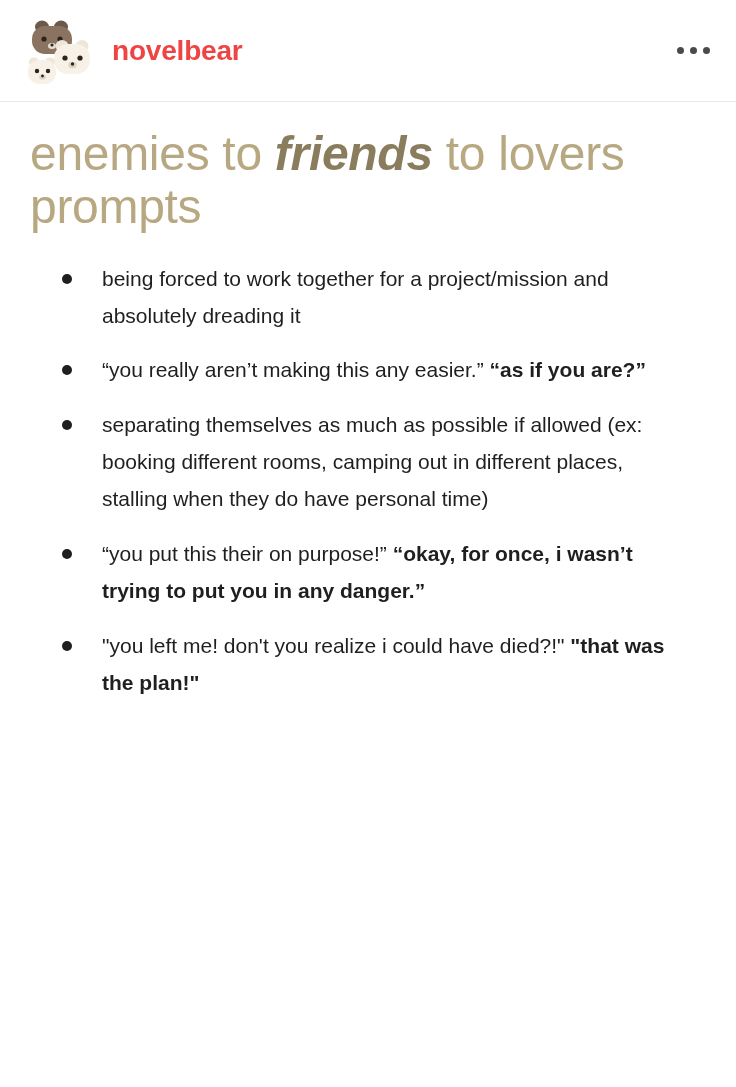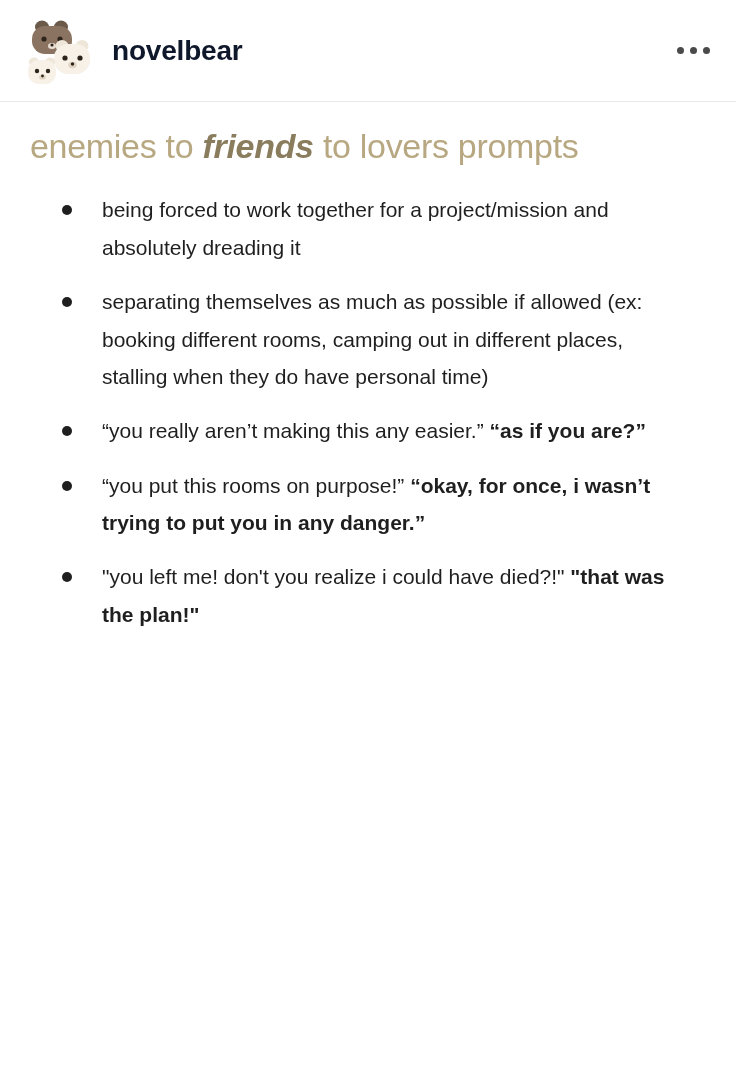--- a/index.html
+++ b/index.html
@@ -34,21 +34,21 @@
     position: relative;
     overflow: hidden;
   }
   .avatar svg { display: block; width: 66px; height: 66px; }
 
   .blog-name {
     margin-left: 22px;
     font-size: 28px;
     font-weight: 700;
     letter-spacing: -0.2px;
-    color: #0f172a;
+    color: #ef4444;
     flex: 1 1 auto;
     white-space: nowrap;
     overflow: hidden;
     text-overflow: ellipsis;
   }
   .meatball {
     flex: 0 0 auto;
     display: flex;
     gap: 6px;
     align-items: center;
@@ -61,21 +61,21 @@
     height: 7px;
     border-radius: 50%;
     background: #4a4a4a;
   }
 
   
   .post-body {
     padding: 26px 30px 0 30px;
   }
   .post-title {
-    font-size: 34px;
+    font-size: 48px;
     line-height: 1.1;
     font-weight: 400;
     color: #b8a882;
     margin: 0 0 26px 0;
     letter-spacing: -0.3px;
   }
   .post-title .em {
     font-style: italic;
     font-weight: 700;
     color: #8a7d5e;
@@ -150,18 +150,18 @@
   </div>
 </div>
 
 <div class="post-body">
   <h1 class="post-title">
     <span>enemies to </span><span class="em">friends</span><span> to lovers prompts</span>
   </h1>
 
   <ul class="prompt-list" id="prompt-list">
       <li><span>being forced to work together for a project/mission and absolutely dreading it</span></li>
+      <li><span>“you really aren’t making this any easier.” </span><span class="b">“as if you are?”</span></li>
       <li><span>separating themselves as much as possible if allowed (ex: booking different rooms, camping out in different places, stalling when they do have personal time)</span></li>
-      <li><span>“you really aren’t making this any easier.” </span><span class="b">“as if you are?”</span></li>
-      <li><span>“you put this rooms on purpose!” </span><span class="b">“okay, for once, i wasn’t trying to put you in any danger.”</span></li>
+      <li><span>“you put this their on purpose!” </span><span class="b">“okay, for once, i wasn’t trying to put you in any danger.”</span></li>
       <li><span>"you left me! don't you realize i could have died?!" </span><span class="b">"that was the plan!"</span></li>
     </ul>
 </div>
 
 </body></html>

